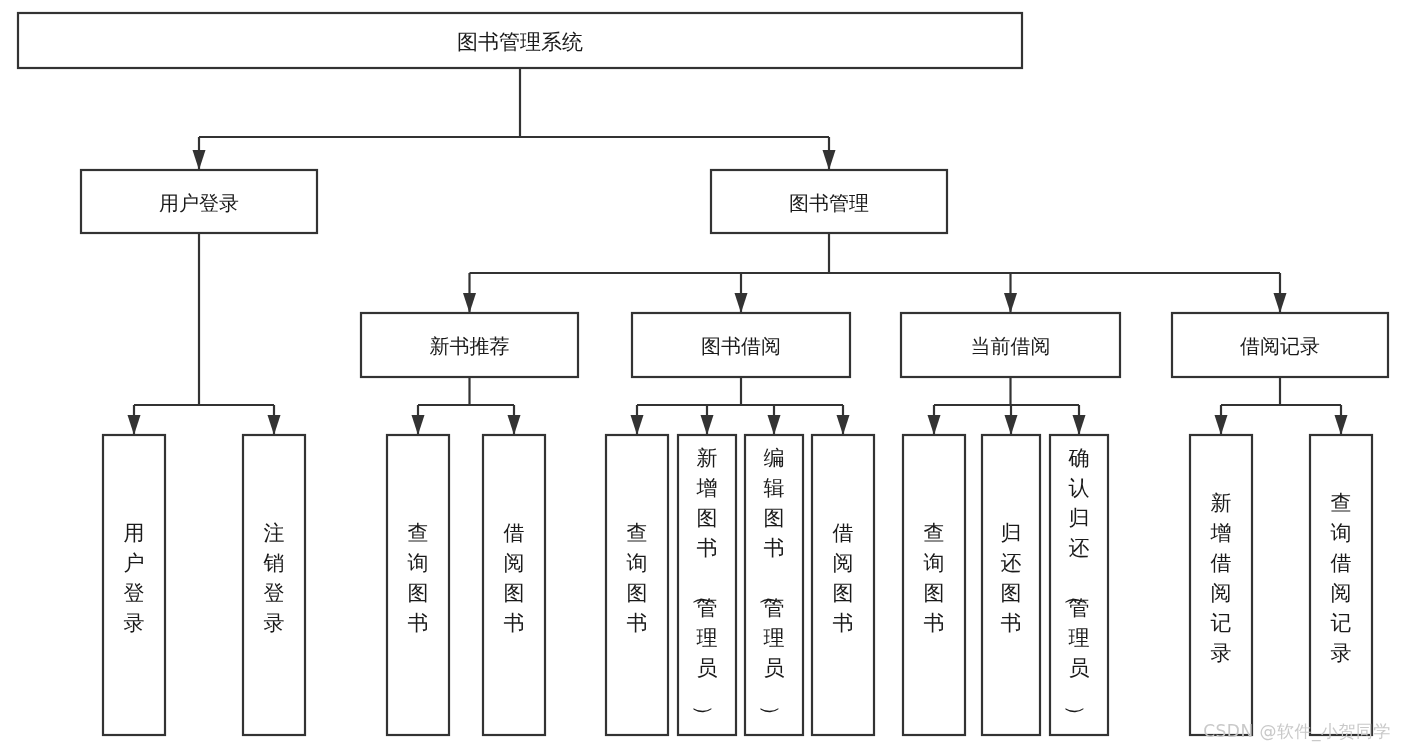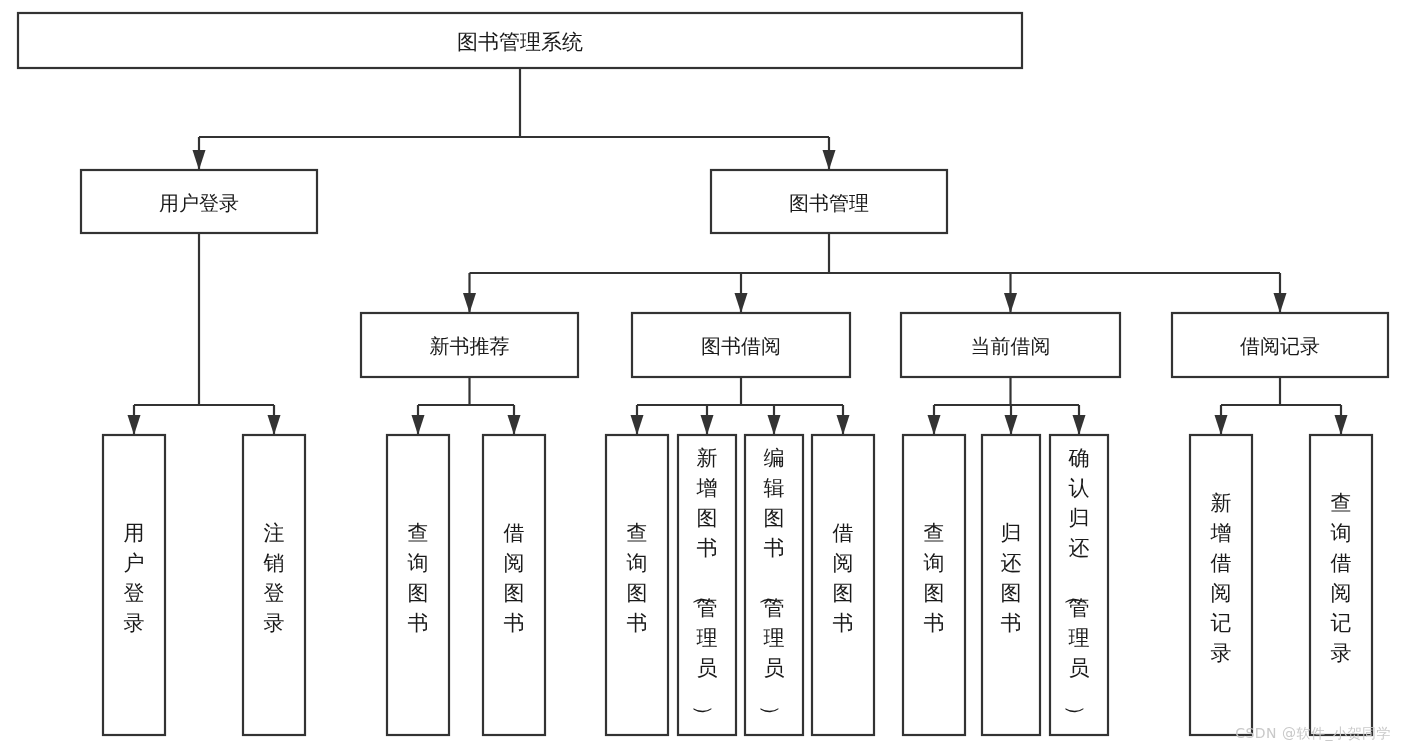--- a/index.html
+++ b/index.html
@@ -55,21 +55,21 @@
     fill: #1a1a1a;
     font-family: "DejaVu Sans", "Liberation Sans", sans-serif;
     font-size: 21px;
     text-anchor: middle;
   }
   .watermark {
     position: absolute;
     right: 14px;
     bottom: 4px;
     color: #c9c9c9;
-    font-size: 14px;
+    font-size: 17px;
     font-family: "DejaVu Sans", "Liberation Sans", sans-serif;
     letter-spacing: 0.5px;
     white-space: nowrap;
     pointer-events: none;
   }
 </style>
 </head>
 <body>
 
 <div id="diagram-root">

